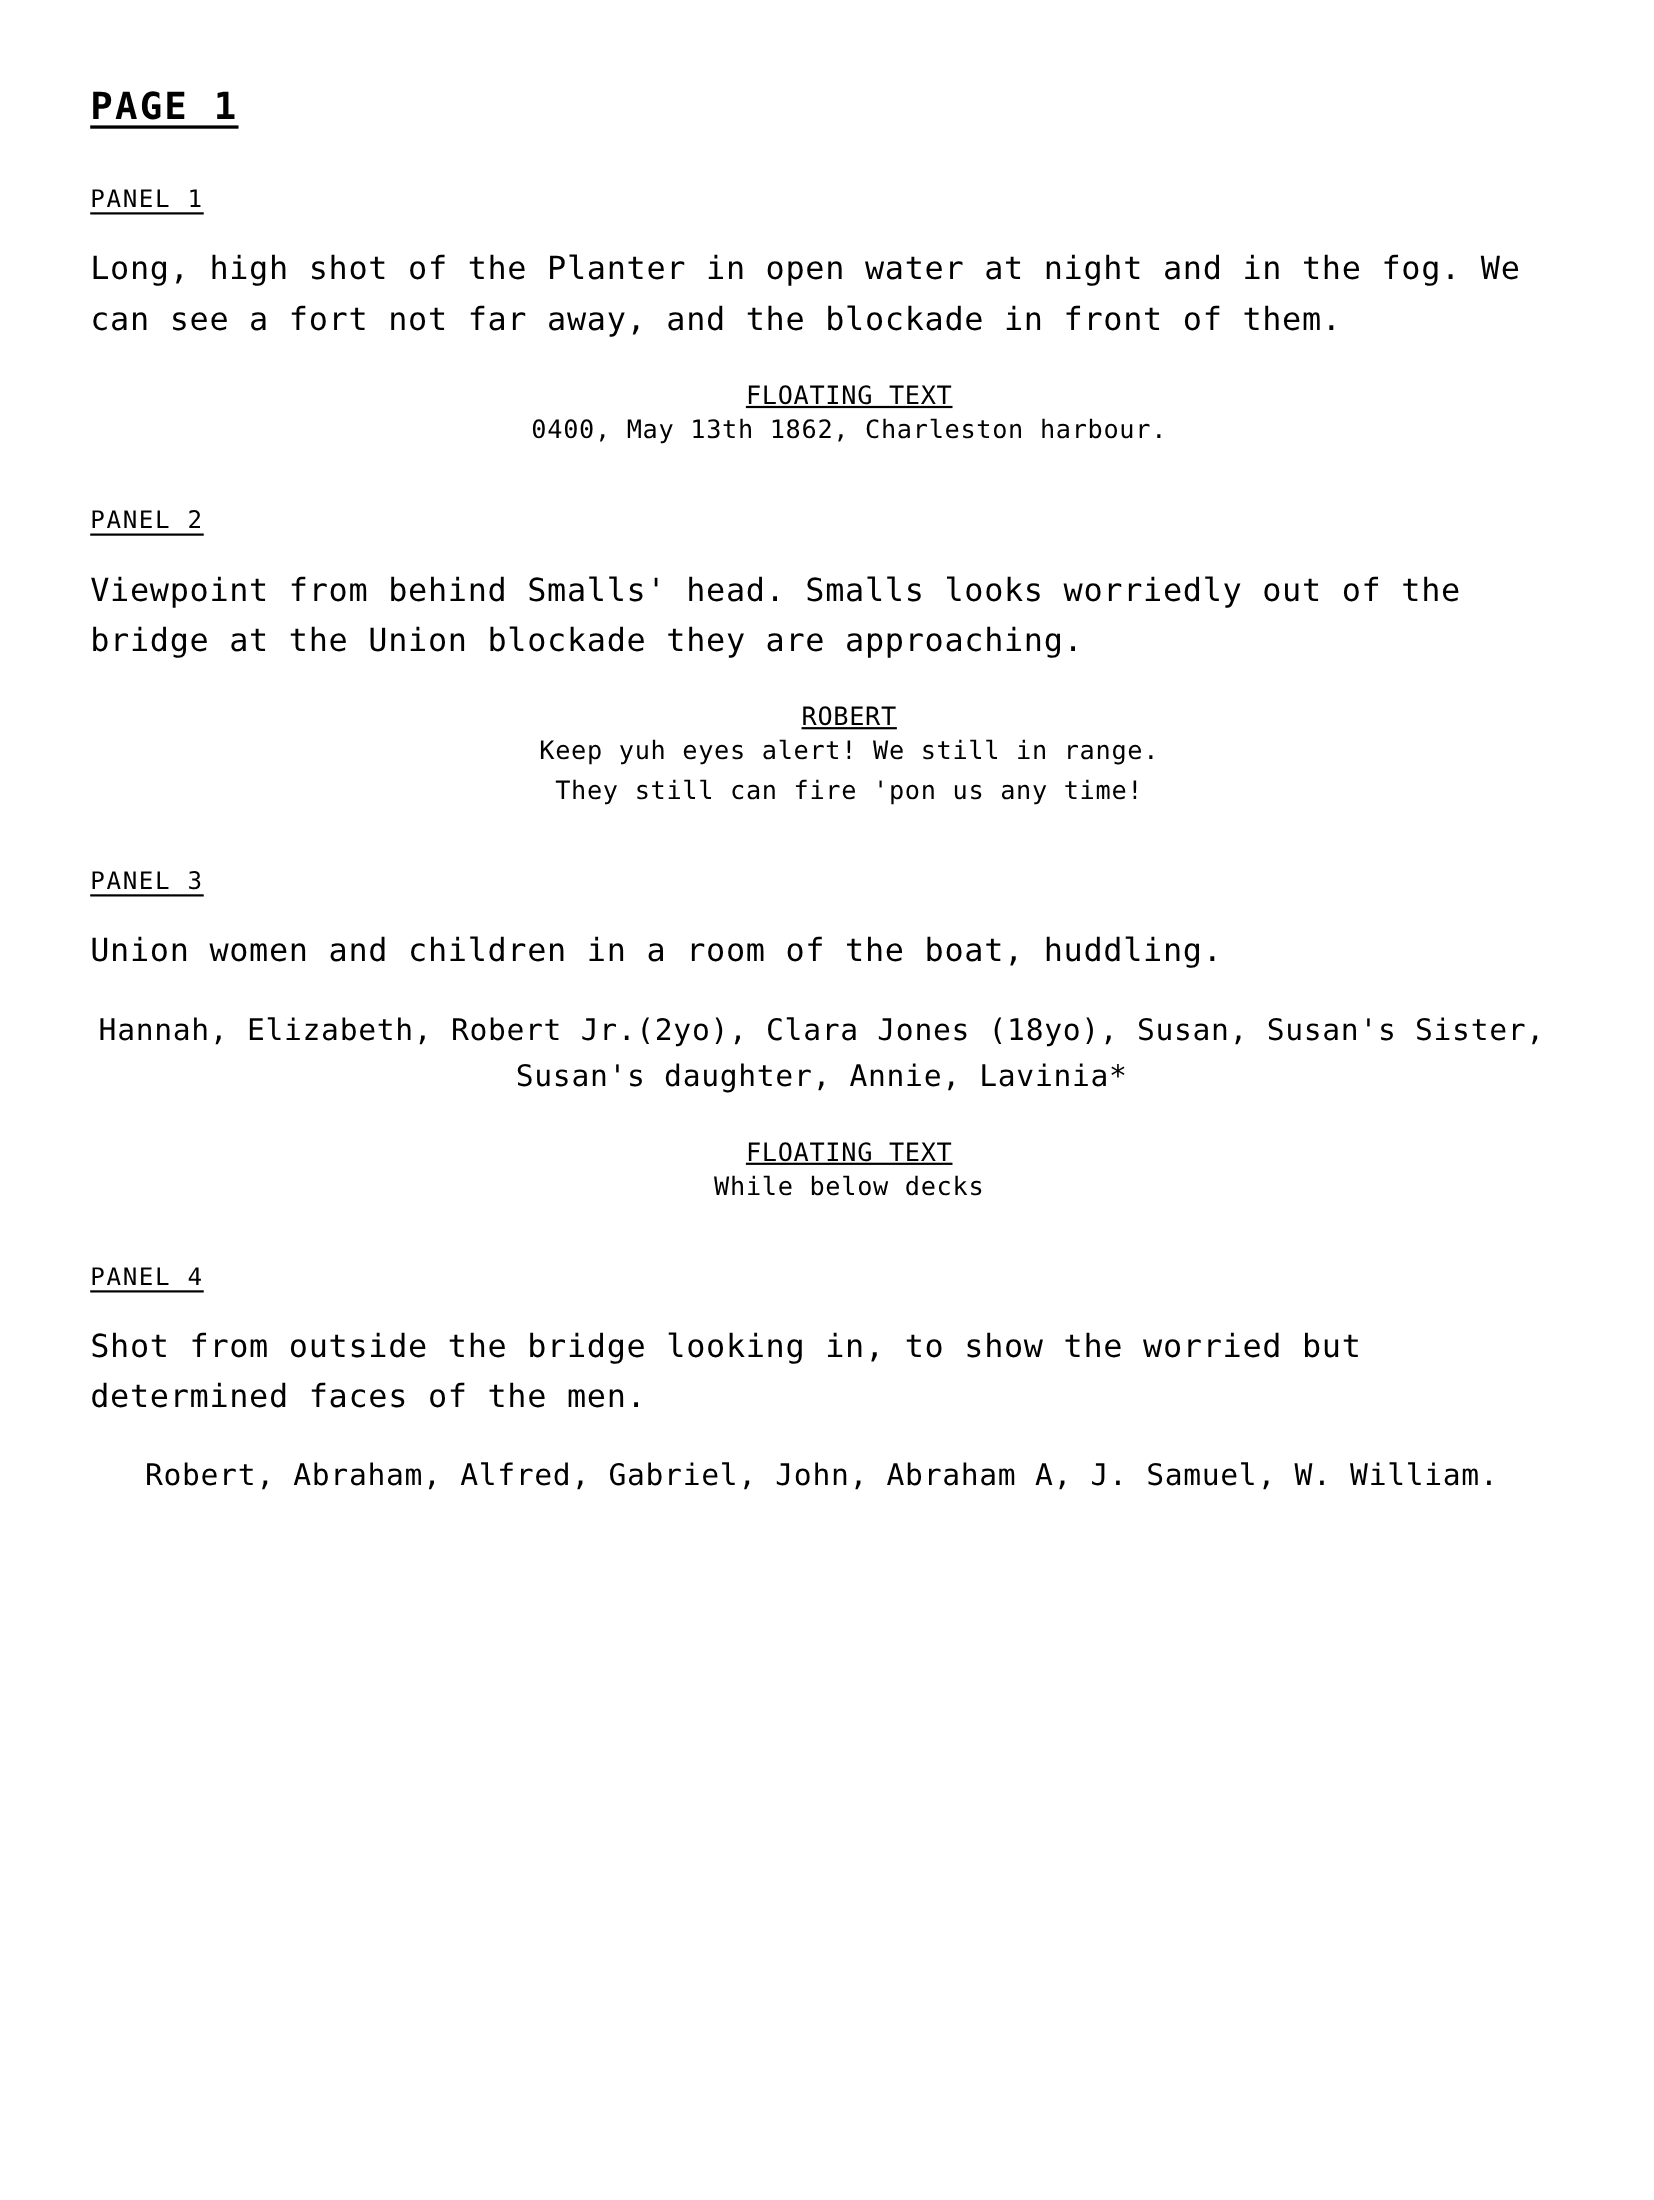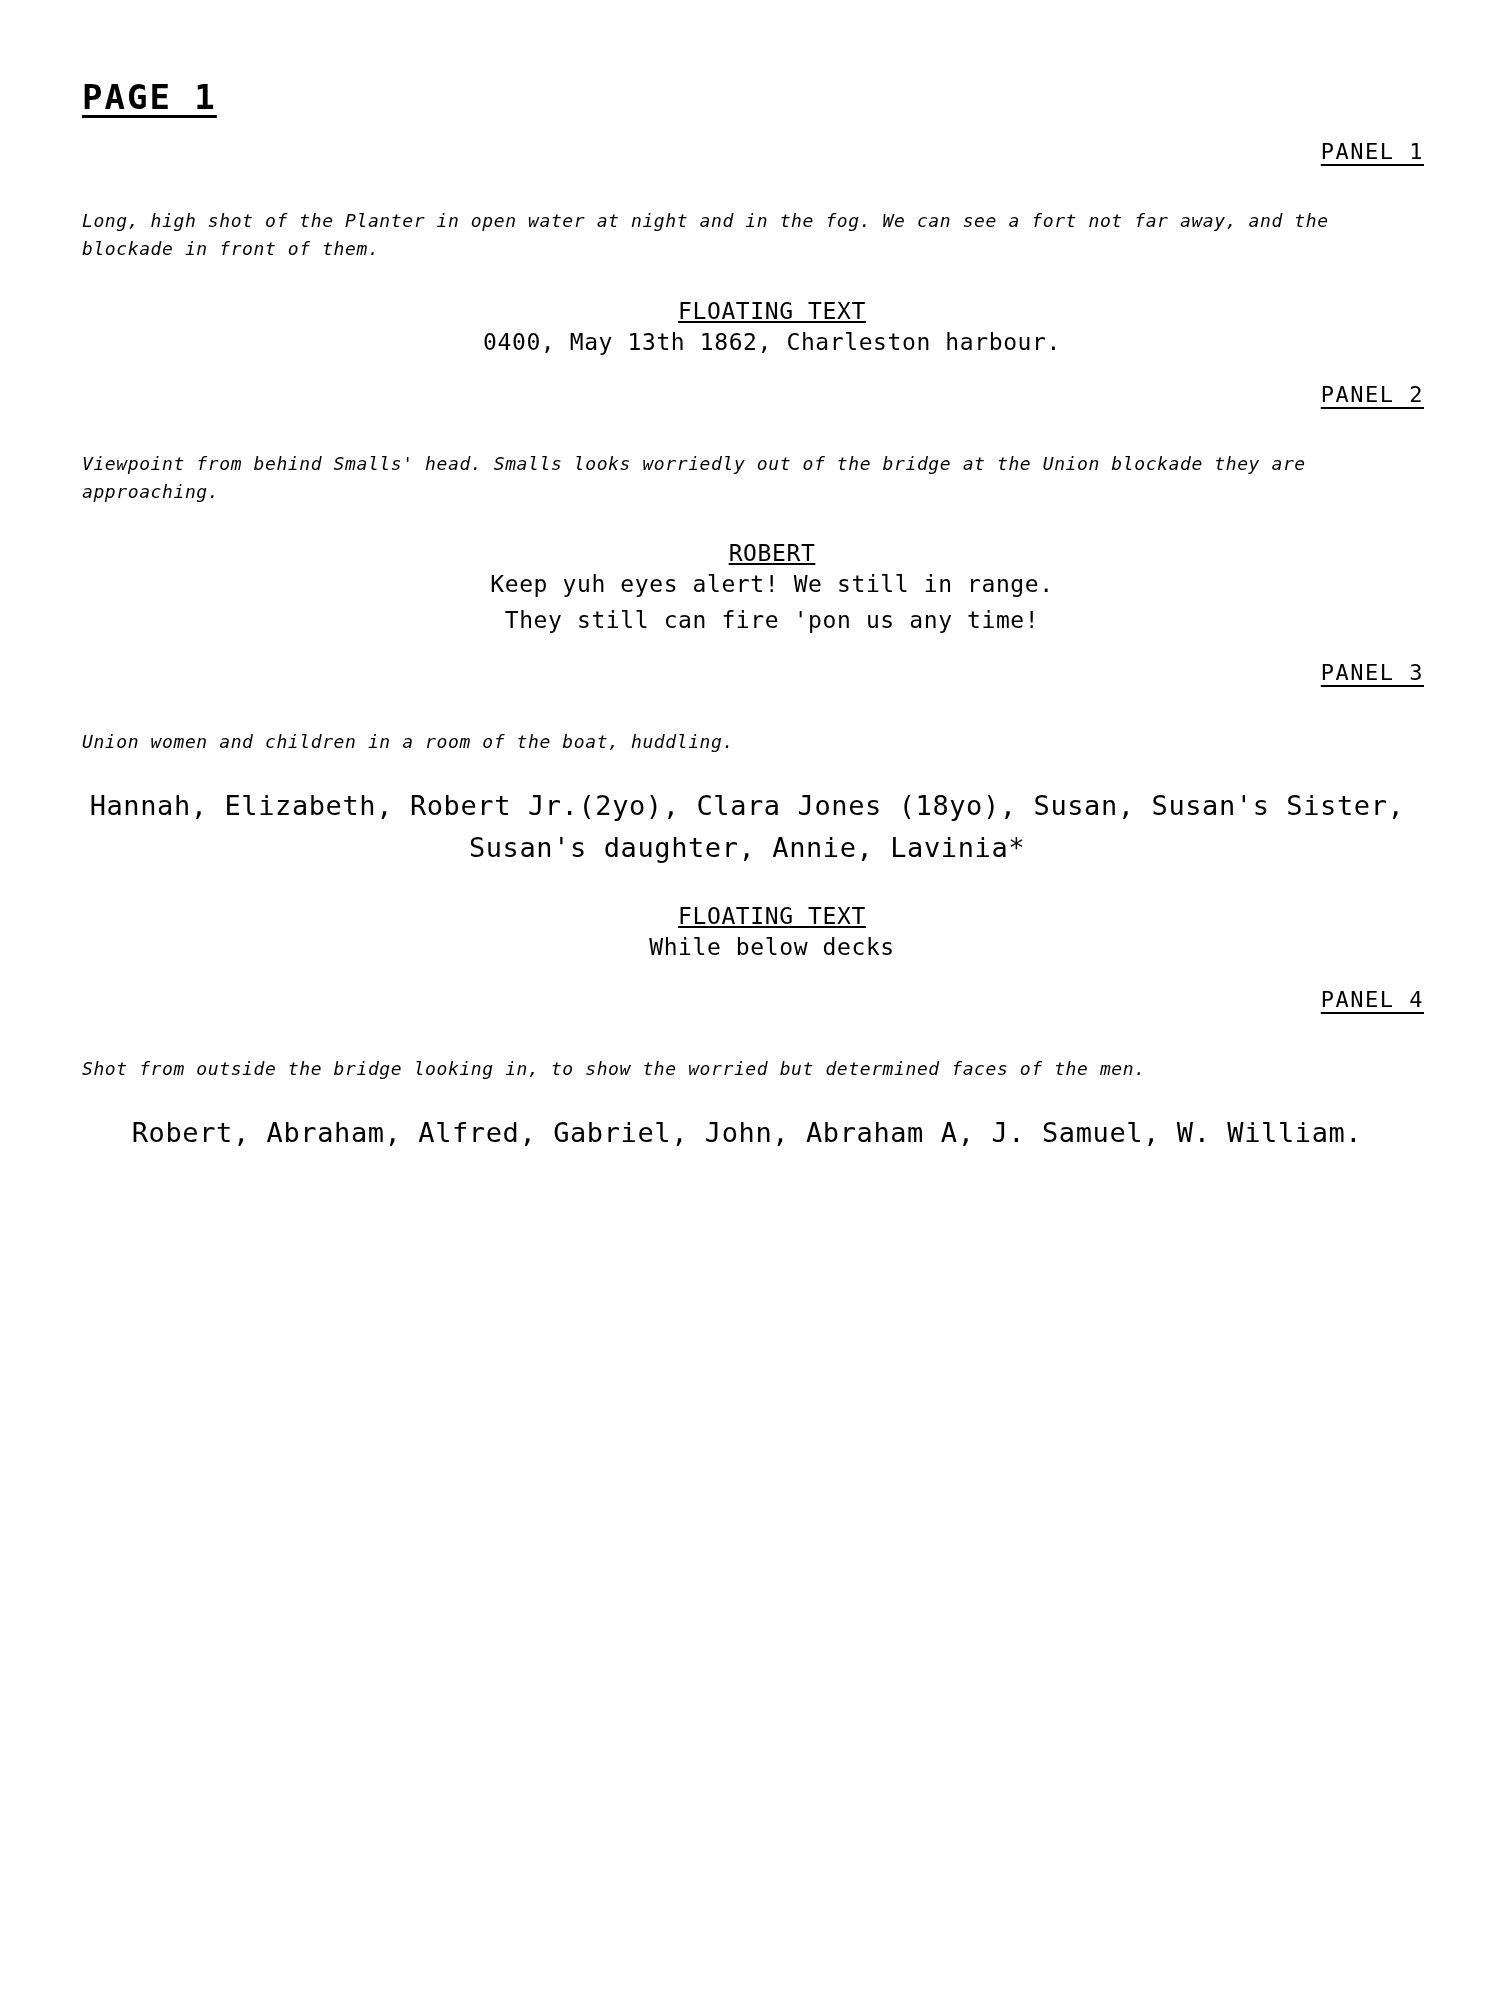--- a/index.html
+++ b/index.html
@@ -27,31 +27,29 @@
     letter-spacing: 2px;
     text-decoration: underline;
     text-underline-offset: 6px;
     margin: 22px 0 0 2px;
   }
   .panel-heading {
     font-size: 22px;
     letter-spacing: 1.5px;
     text-decoration: underline;
     text-underline-offset: 5px;
-    margin: 22px 0 0 2px;
-    text-align: right;
+    margin: 52px 0 0 2px;
   }
   .action {
-    font-size: 18px;
+    font-size: 29px;
     line-height: 1.57;
     letter-spacing: 0.6px;
-    margin: 43px 0 0 2px;
+    margin: 28px 0 0 2px;
     max-width: 1330px;
     white-space: pre-wrap;
-    font-style: italic;
   }
   .dialogue-block {
     margin-top: 34px;
   }
   .cue {
     font-size: 23px;
     letter-spacing: 0.6px;
     text-align: center;
     margin-left: 40px;
     text-decoration: underline;

